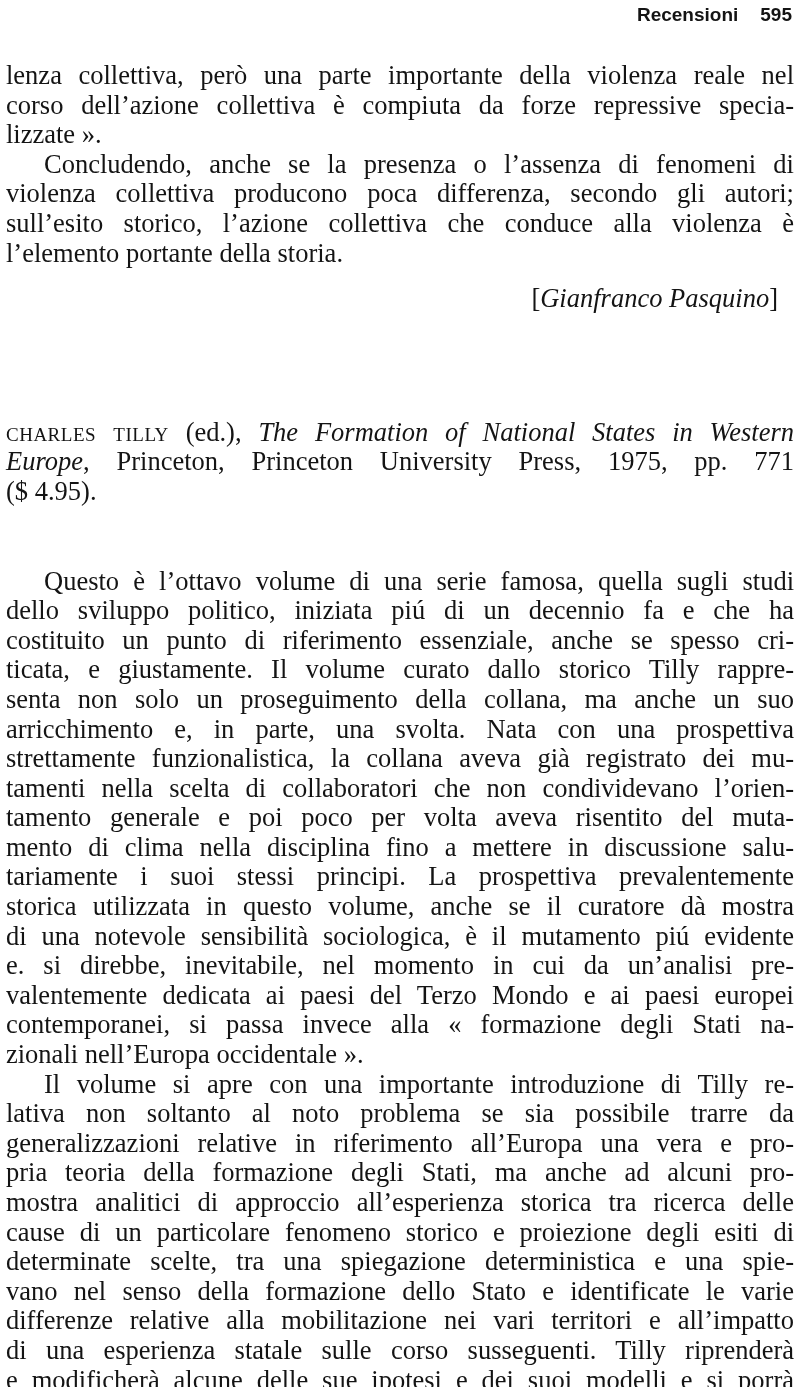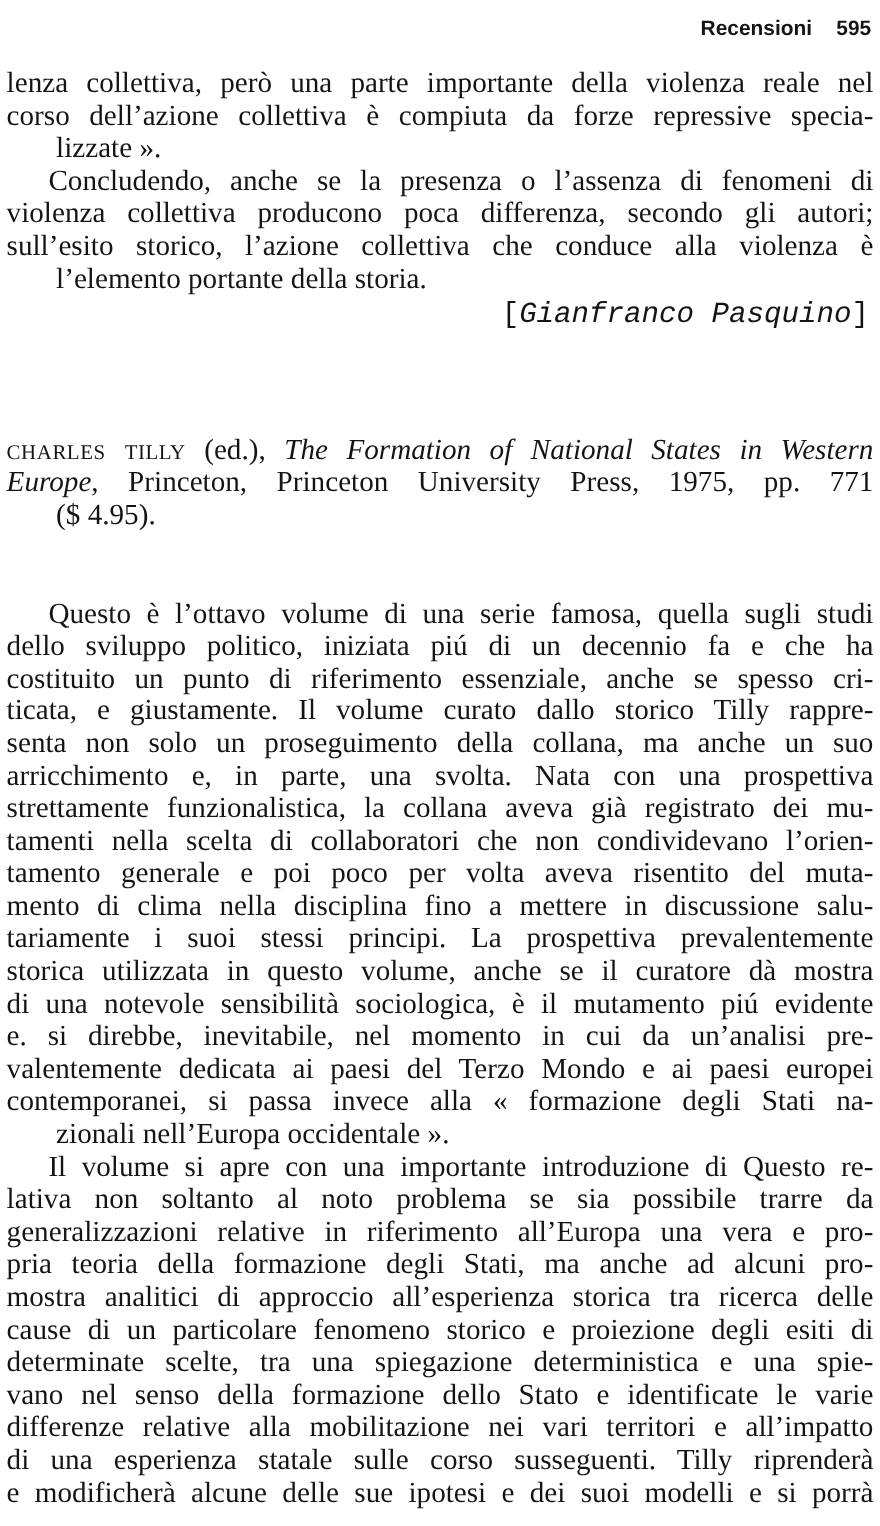--- a/index.html
+++ b/index.html
@@ -2,34 +2,34 @@
 <html><head>
 <meta charset="utf-8">
 <style>
   html, body { margin: 0; padding: 0; background: #ffffff; }
   body {
     width: 800px; height: 1387px; position: relative; overflow: hidden;
     font-family: "Liberation Serif", "DejaVu Serif", serif;
     color: #141414;
   }
   .running-head {
-    position: absolute; top: 12px; right: 8px; height: 30px;
+    position: absolute; top: 0; right: 8px; height: 30px;
     font-family: "Liberation Sans", "DejaVu Sans", sans-serif;
     font-weight: bold; font-size: 19px; line-height: 26px;
     display: flex; gap: 22px; align-items: center;
   }
   .page {
     position: absolute; left: 6px; right: 6px; top: 61px;
     font-size: 26.5px; line-height: 29.6px;
   }
   .para { margin: 0; text-align: justify; text-align-last: auto; }
   .line { display: block; text-align: justify; text-align-last: justify; white-space: nowrap; overflow: visible; }
-  .line.last { text-align-last: left; margin-left: 45px; }
+  .line.last { text-align-last: left; }
   .indent { text-indent: 38px; }
-  .signature { text-align: right; font-style: normal; margin: 4px; padding-right: 0; font-family: Liberation Mono, monospace; }
+  .signature { text-align: right; font-style: normal; margin: 16px; padding-right: 0; }
   .signature i { font-style: italic; }
   .gap-sig { height: 88px; }
   .citation { margin: 0; }
   .smallcaps { font-variant: small-caps; letter-spacing: 0.5px; }
   .title-it { font-style: italic; }
   .gap-cit { height: 60px; }
 </style>
 </head>
 <body>
 
@@ -85,21 +85,21 @@
       <span class="line">mento di clima nella disciplina fino a mettere in discussione salu-</span>
       <span class="line">tariamente i suoi stessi principi. La prospettiva prevalentemente</span>
       <span class="line">storica utilizzata in questo volume, anche se il curatore dà mostra</span>
       <span class="line">di una notevole sensibilità sociologica, è il mutamento piú evidente</span>
       <span class="line">e. si direbbe, inevitabile, nel momento in cui da un’analisi pre-</span>
       <span class="line">valentemente dedicata ai paesi del Terzo Mondo e ai paesi europei</span>
       <span class="line">contemporanei, si passa invece alla « formazione degli Stati na-</span>
       <span class="line last">zionali nell’Europa occidentale ».</span>
     </p>
     <p class="para">
-      <span class="line indent">Il volume si apre con una importante introduzione di Questo re-</span>
+      <span class="line indent">Il volume si apre con una importante introduzione di Tilly re-</span>
       <span class="line">lativa non soltanto al noto problema se sia possibile trarre da</span>
       <span class="line">generalizzazioni relative in riferimento all’Europa una vera e pro-</span>
       <span class="line">pria teoria della formazione degli Stati, ma anche ad alcuni pro-</span>
       <span class="line">mostra analitici di approccio all’esperienza storica tra ricerca delle</span>
       <span class="line">cause di un particolare fenomeno storico e proiezione degli esiti di</span>
       <span class="line">determinate scelte, tra una spiegazione deterministica e una spie-</span>
       <span class="line">vano nel senso della formazione dello Stato e identificate le varie</span>
       <span class="line">differenze relative alla mobilitazione nei vari territori e all’impatto</span>
       <span class="line">di una esperienza statale sulle corso susseguenti. Tilly riprenderà</span>
       <span class="line">e modificherà alcune delle sue ipotesi e dei suoi modelli e si porrà</span>

